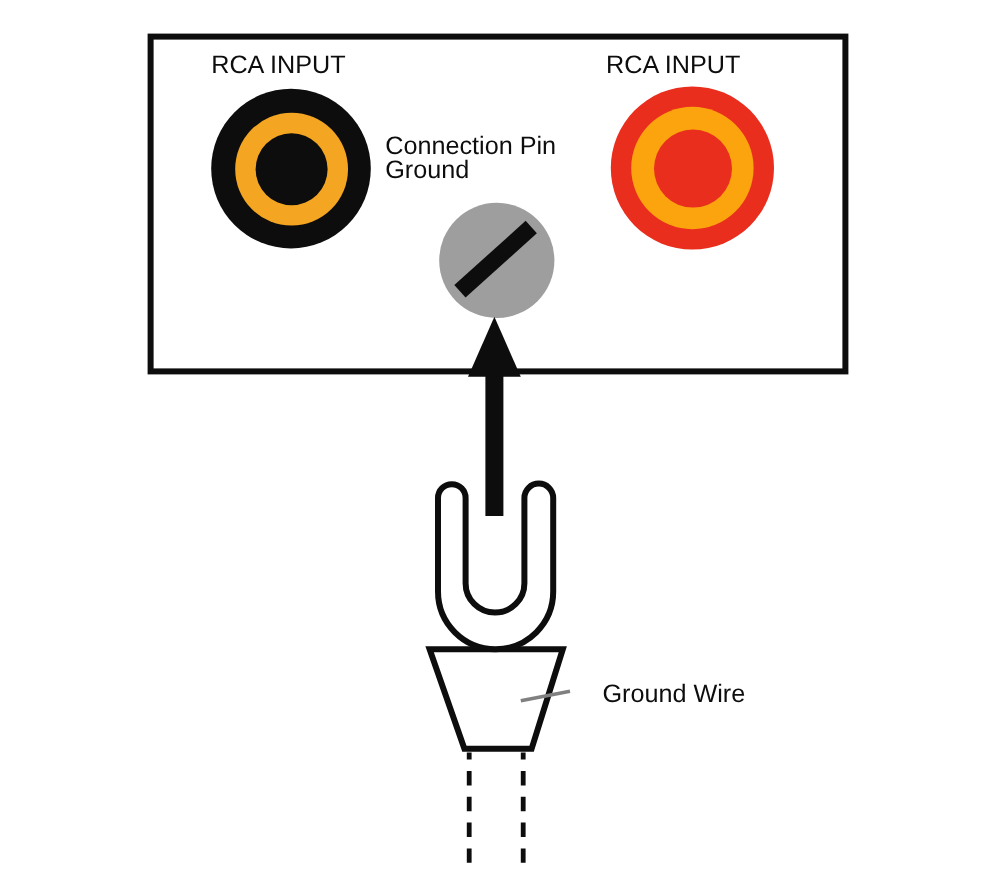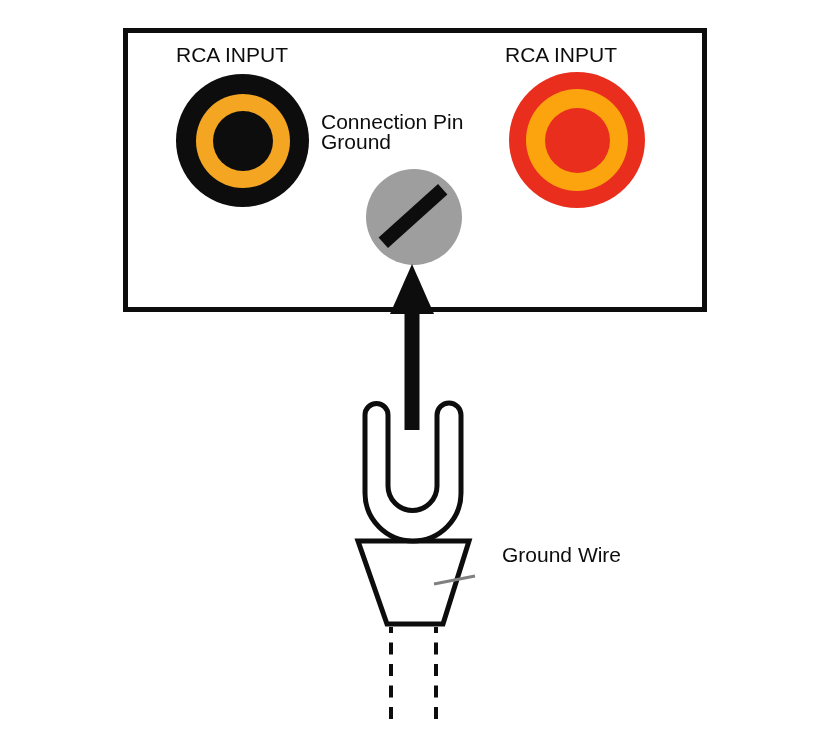--- a/index.html
+++ b/index.html
@@ -66,21 +66,21 @@
     background: var(--outline, #0d0d0d);
     transform: translate(-1px, -1px) rotate(-42deg);
   }
 
   svg.drawing { position: absolute; left: 0; top: 0; }
   .ink-fill    { fill: var(--outline, #0d0d0d); }
   .ink-stroke  { fill: #fff; stroke: var(--outline, #0d0d0d); stroke-width: 5px; }
   .dash-line   { stroke: var(--outline, #0d0d0d); stroke-width: 4px; stroke-dasharray: 12 9.5; stroke-dashoffset: 6; }
   .leader-line { stroke: var(--leader-line, #808080); stroke-width: 3px; }
 
-  .wire-label { left: 502px; top: 544px; text-align: left; }
+  .wire-label { left: 502px; top: 568px; text-align: left; }
 </style>
 </head>
 <body>
 
 <div id="stage">
 
   <div class="panel"></div>
 
   <div class="label rca-label-left">RCA INPUT</div>
   <div class="label rca-label-right">RCA INPUT</div>

